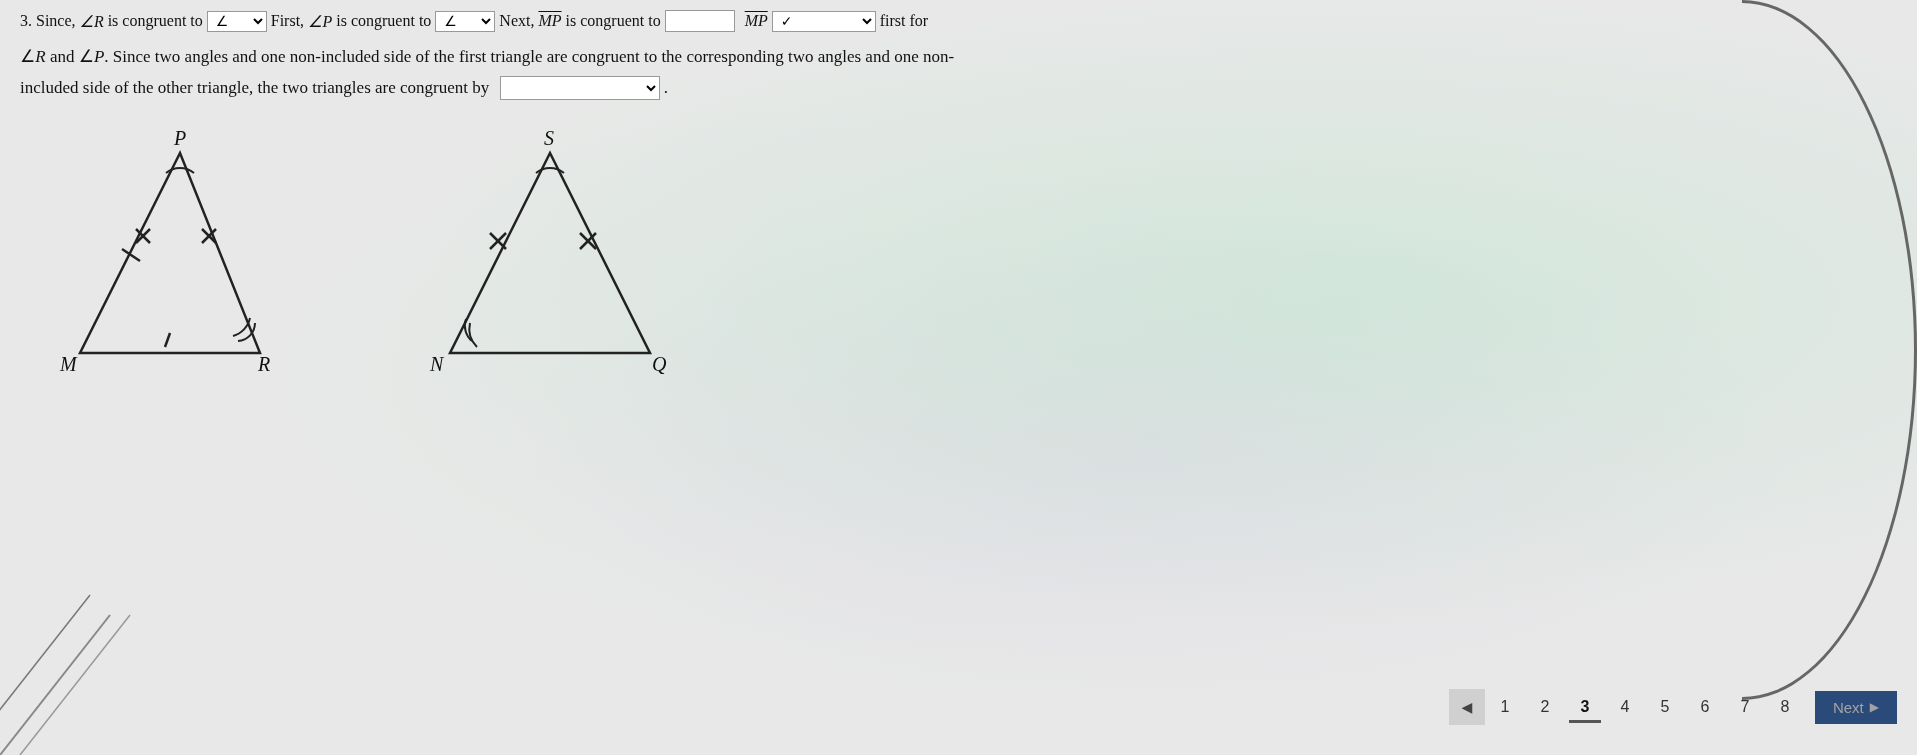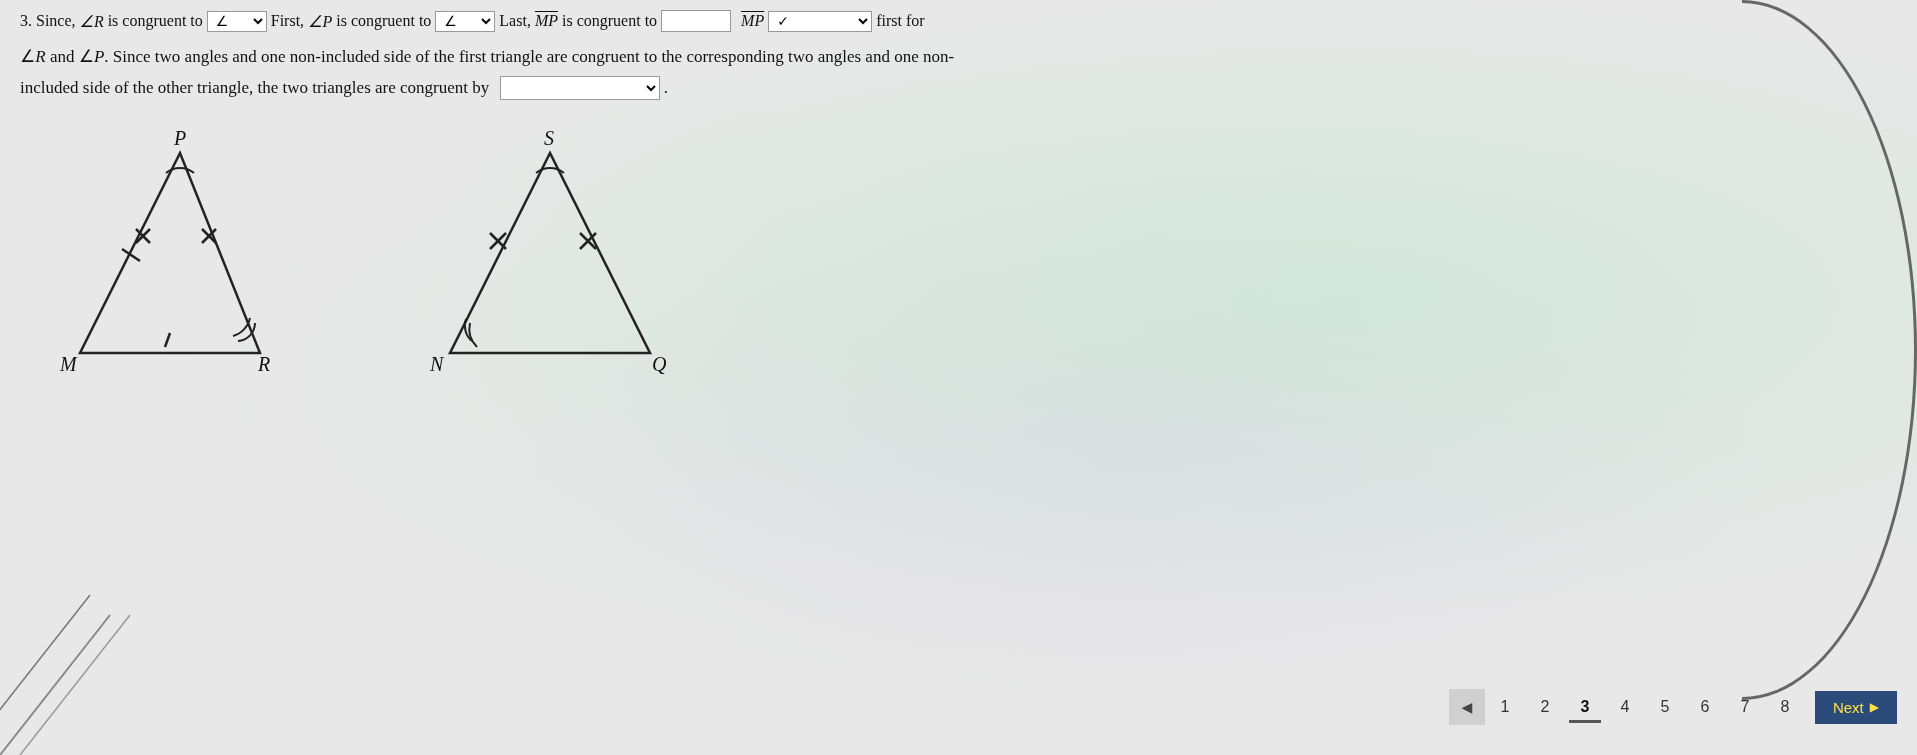--- a/index.html
+++ b/index.html
@@ -162,21 +162,21 @@
       position: absolute;
       bottom: 2px;
       left: 10%;
       right: 10%;
       height: 3px;
       background: #555;
     }
 
     .next-btn {
       background: #2a4a7a;
-      color: #fde047;
+      color: #a3a3a3;
       border: none;
       padding: 8px 18px;
       font-size: 15px;
       cursor: pointer;
       display: flex;
       align-items: center;
       gap: 6px;
       font-family: Arial, sans-serif;
       margin-left: 10px;
     }
@@ -221,21 +221,21 @@
     </select>
     <span>First,</span>
     <span class="math-italic">∠P</span>
     <span>is congruent to</span>
     <select>
       <option value="">∠</option>
       <option value="N">∠N</option>
       <option value="S">∠S</option>
       <option value="Q">∠Q</option>
     </select>
-    <span>Last,</span>
+    <span>Next,</span>
     <span class="math-italic" style="text-decoration:overline; font-style:italic;">MP</span>
     <span>is congruent to</span>
     <input type="text" style="width: 70px;">
     <span style="text-decoration:overline; font-style:italic; margin-left:6px;">MP</span>
     <select style="min-width:50px;">
       <option value="">✓</option>
       <option value="non-included">non-included</option>
       <option value="included">included</option>
     </select>
     <span>first for</span>

